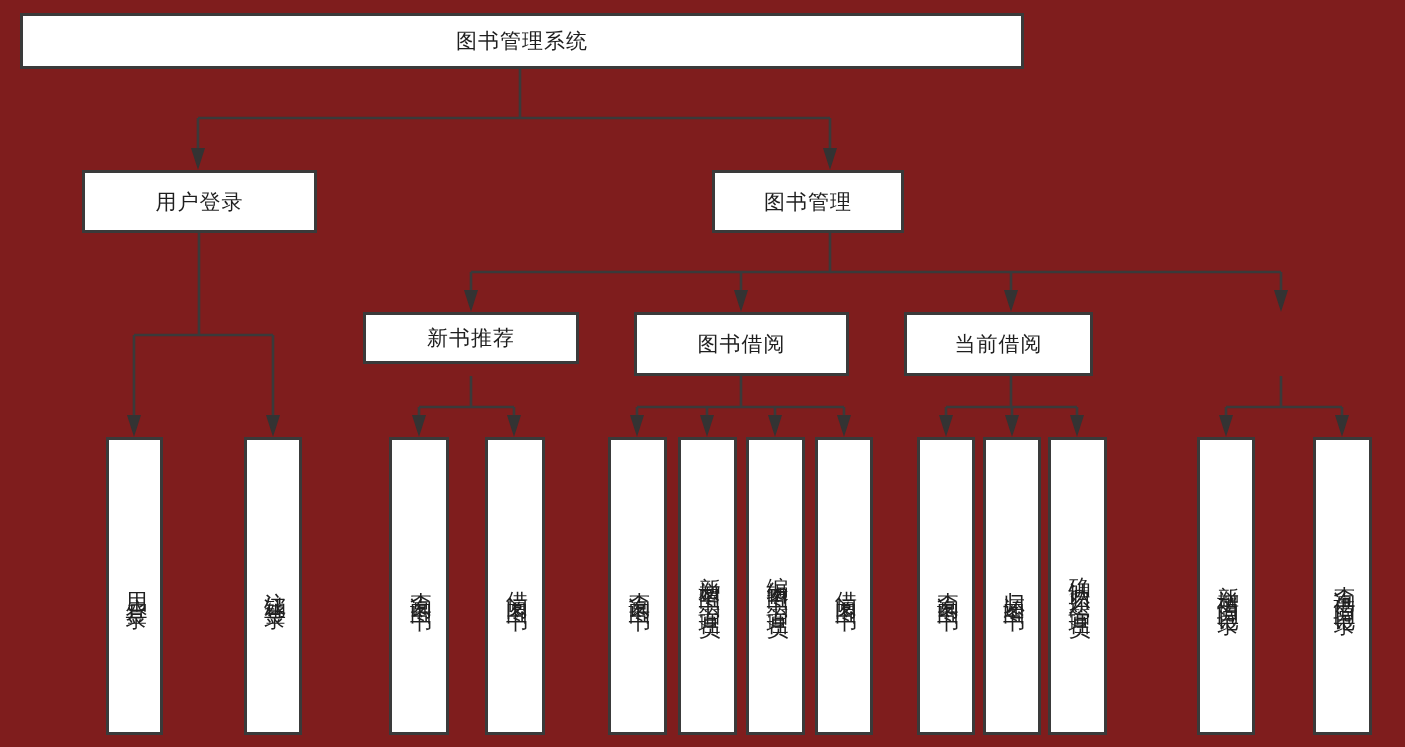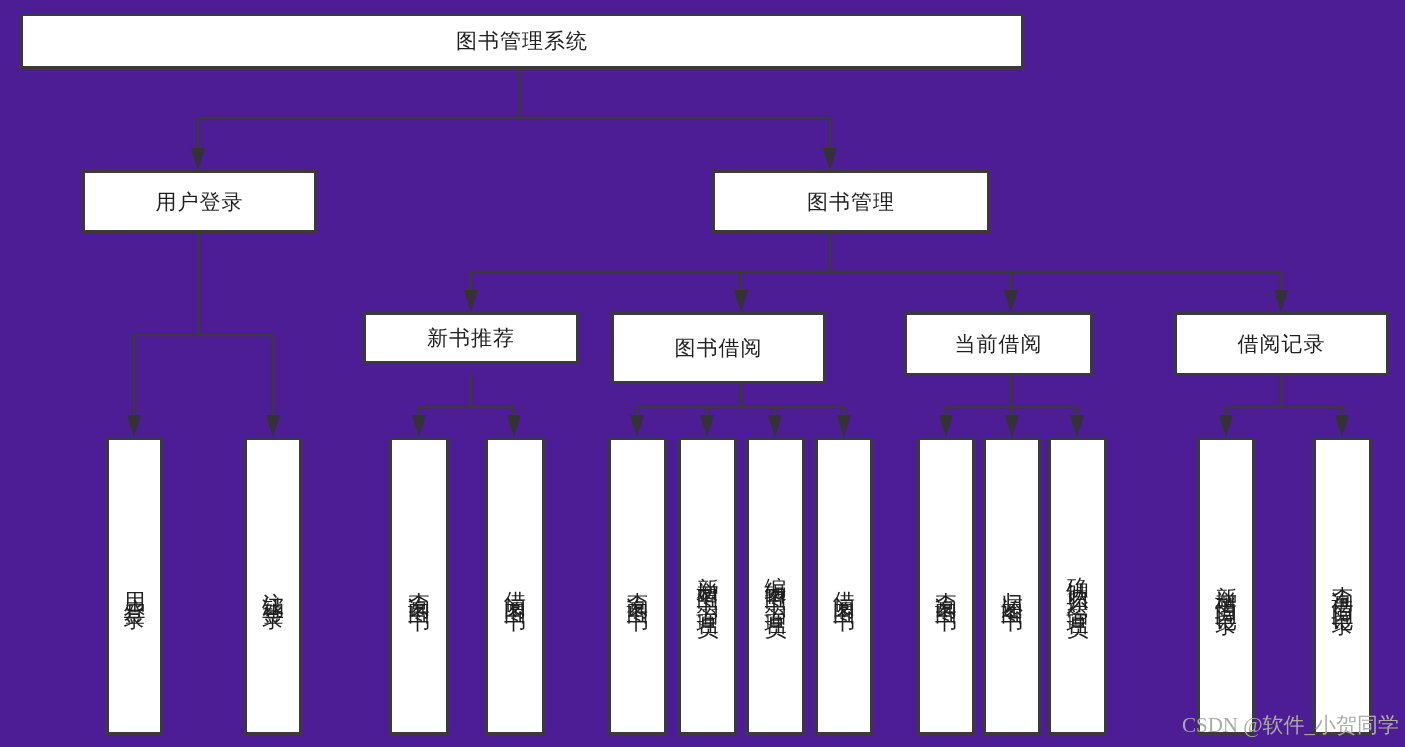--- a/index.html
+++ b/index.html
@@ -1,22 +1,22 @@
 <!DOCTYPE html>
 <html><head>
 <meta charset="utf-8">
 <style>
   html, body { margin: 0; padding: 0; background: #ffffff; }
   .canvas {
     position: relative;
     width: 1405px;
     height: 747px;
-    background: #4c1d95;
+    background: #7f1d1d;
     overflow: hidden;
-    font-family: Liberation Serif, serif;
+    font-family: Liberation Mono, monospace;
     color: #1f1f1f;
   }
   .connector-layer {
     position: absolute;
     left: 0; top: 0;
     width: 1405px; height: 747px;
   }
   .node {
     position: absolute;
     box-sizing: border-box;
@@ -98,35 +98,32 @@
     </g>
   </svg>
 
   <div class="node" style="left:20px;top:13px;width:1004px;height:56px">
     <span class="h-label">图书管理系统</span>
   </div>
 
   <div class="node" style="left:82px;top:170px;width:235px;height:63px">
     <span class="h-label">用户登录</span>
   </div>
-  <div class="node" style="left:712px;top:170px;width:278px;height:63px">
+  <div class="node" style="left:712px;top:170px;width:192px;height:63px">
     <span class="h-label">图书管理</span>
   </div>
 
   <div class="node" style="left:363px;top:312px;width:216px;height:52px">
     <span class="h-label">新书推荐</span>
   </div>
-  <div class="node" style="left:611px;top:312px;width:215px;height:72px">
+  <div class="node" style="left:634px;top:312px;width:215px;height:64px">
     <span class="h-label">图书借阅</span>
   </div>
   <div class="node" style="left:904px;top:312px;width:189px;height:64px">
     <span class="h-label">当前借阅</span>
-  </div>
-  <div class="node" style="left:1174px;top:312px;width:215px;height:64px">
-    <span class="h-label">借阅记录</span>
   </div>
 
   <div class="node leaf" style="left:106px;top:437px;width:57px;height:298px">
     <span class="vtext">用户登录</span>
   </div>
   <div class="node leaf" style="left:244px;top:437px;width:58px;height:298px">
     <span class="vtext">注销登录</span>
   </div>
 
   <div class="node leaf" style="left:389px;top:437px;width:60px;height:298px">
@@ -159,15 +156,14 @@
     <span class="vtext">确认归还（管理员）</span>
   </div>
 
   <div class="node leaf" style="left:1197px;top:437px;width:58px;height:298px">
     <span class="vtext">新增借阅记录</span>
   </div>
   <div class="node leaf" style="left:1313px;top:437px;width:59px;height:298px">
     <span class="vtext">查询借阅记录</span>
   </div>
 
-  <div class="watermark">CSDN @软件_小贺同学</div>
 
 </div>
 
 </body></html>

